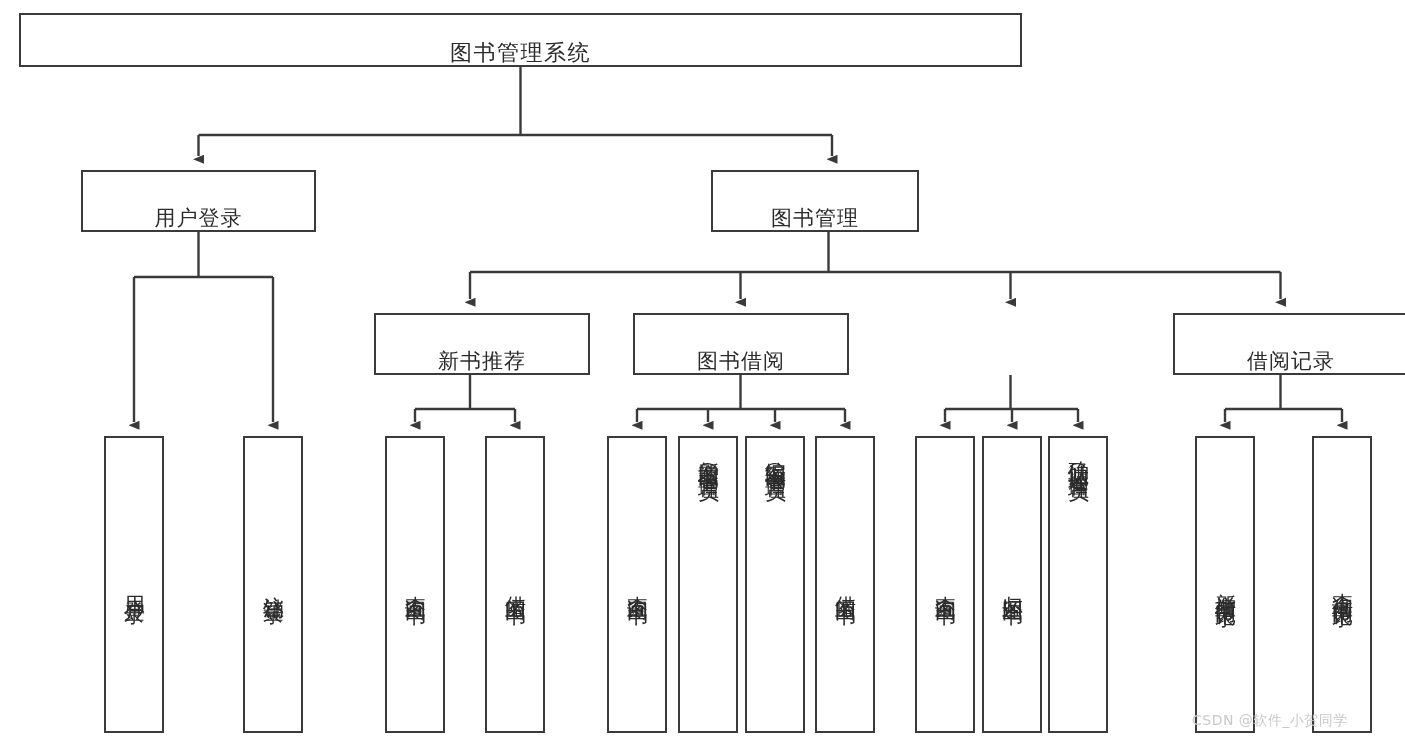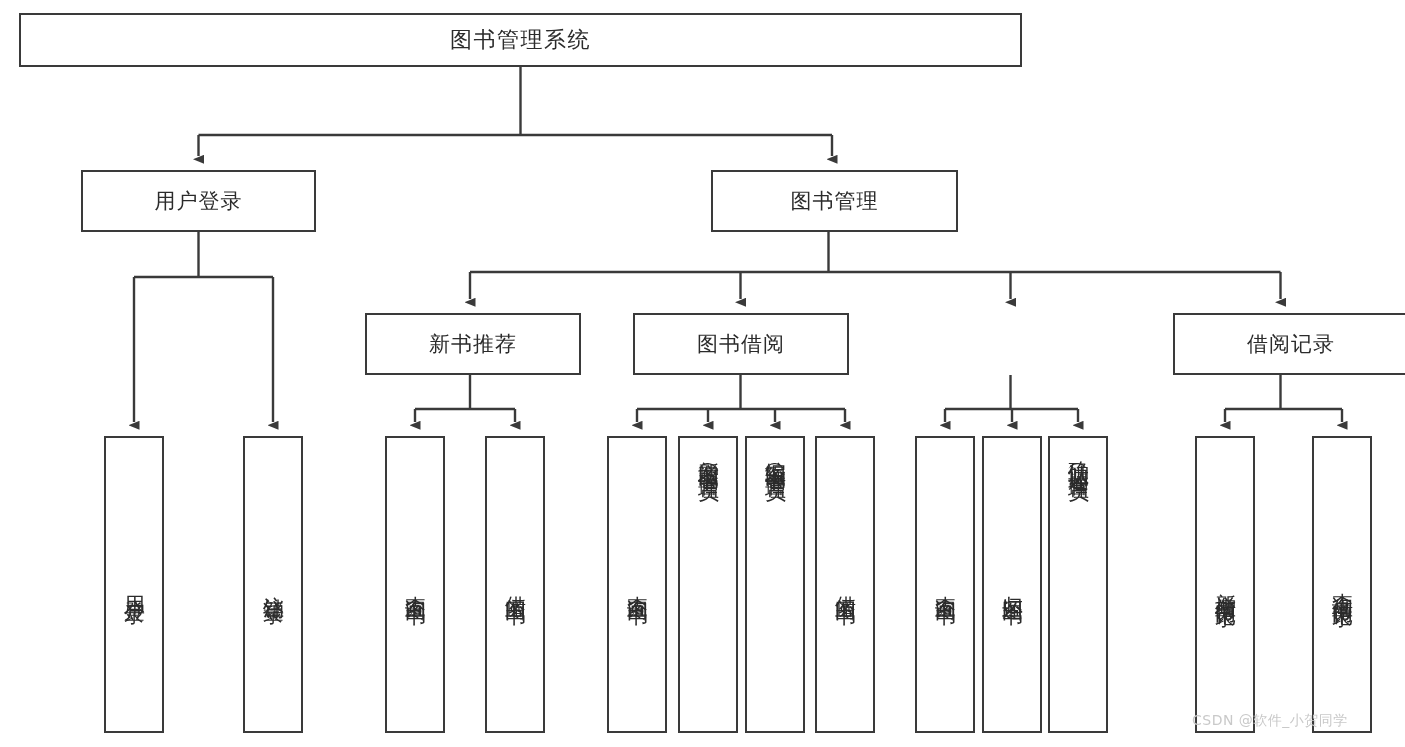--- a/index.html
+++ b/index.html
@@ -14,21 +14,21 @@
   svg.connector-layer{
     position:absolute;left:0;top:0;width:1405px;height:747px;
     pointer-events:none;
   }
   .node{
     position:absolute;
     box-sizing:border-box;
     background:#ffffff;
     border:2px solid #3a3a3a;
     display:flex;
-    align-items:center;
+    align-items:flex-end;
     justify-content:center;
     color:#2b2b2b;
   }
   .node .node-label{
     display:block;
     text-align:center;
     line-height:1.15;
     white-space:nowrap;
   }
   
@@ -121,25 +121,25 @@
     </g>
   </svg>
 
   <div class="node h root" style="left:19px;top:13px;width:1003px;height:54px;">
     <span class="node-label">图书管理系统</span>
   </div>
 
   <div class="node h" style="left:81px;top:170px;width:235px;height:62px;">
     <span class="node-label">用户登录</span>
   </div>
-  <div class="node h" style="left:711px;top:170px;width:247px;height:62px;">
+  <div class="node h" style="left:711px;top:170px;width:208px;height:62px;">
     <span class="node-label">图书管理</span>
   </div>
 
-  <div class="node h" style="left:365px;top:313px;width:216px;height:62px;">
+  <div class="node h" style="left:374px;top:313px;width:216px;height:62px;">
     <span class="node-label">新书推荐</span>
   </div>
   <div class="node h" style="left:633px;top:313px;width:216px;height:62px;">
     <span class="node-label">图书借阅</span>
   </div>
   <div class="node h" style="left:1173px;top:313px;width:236px;height:62px;">
     <span class="node-label">借阅记录</span>
   </div>
 
   <div class="node v center" style="left:104px;top:436px;width:60px;height:297px;">

